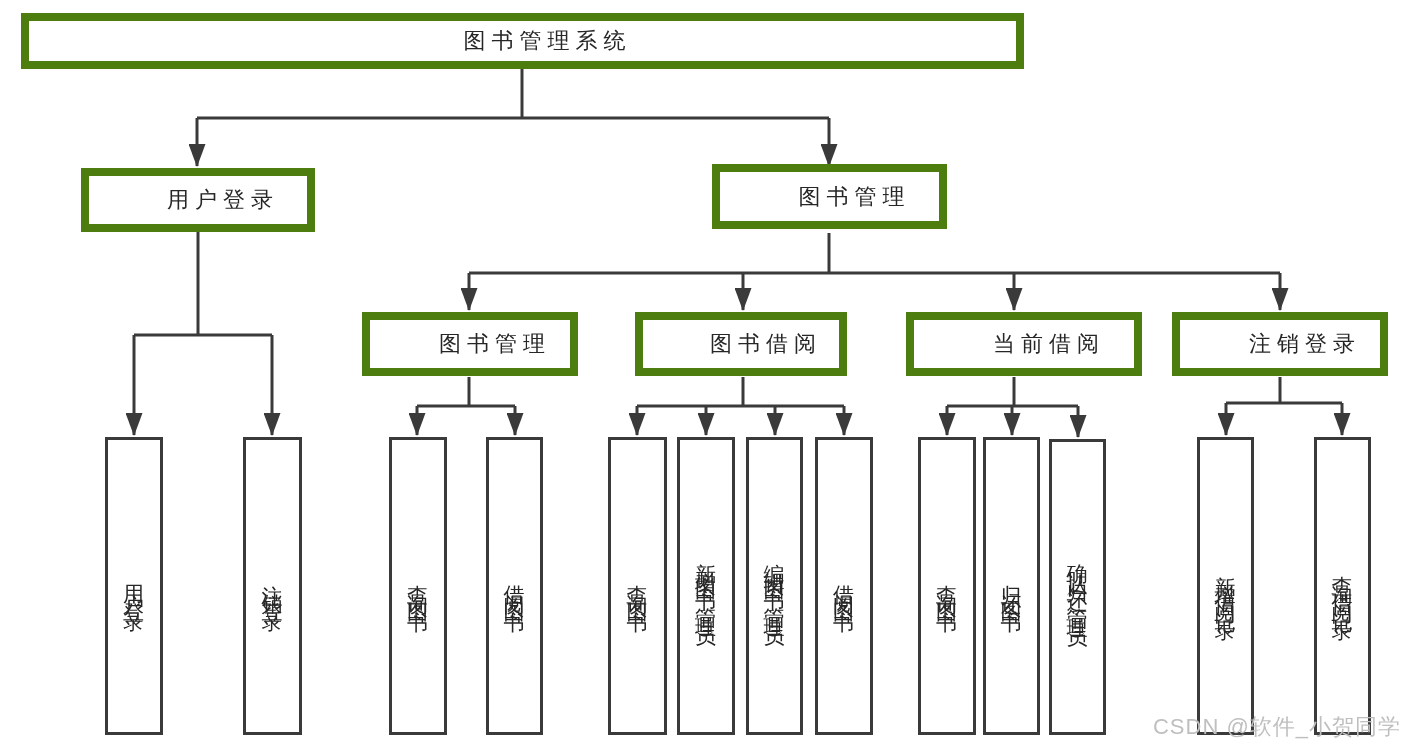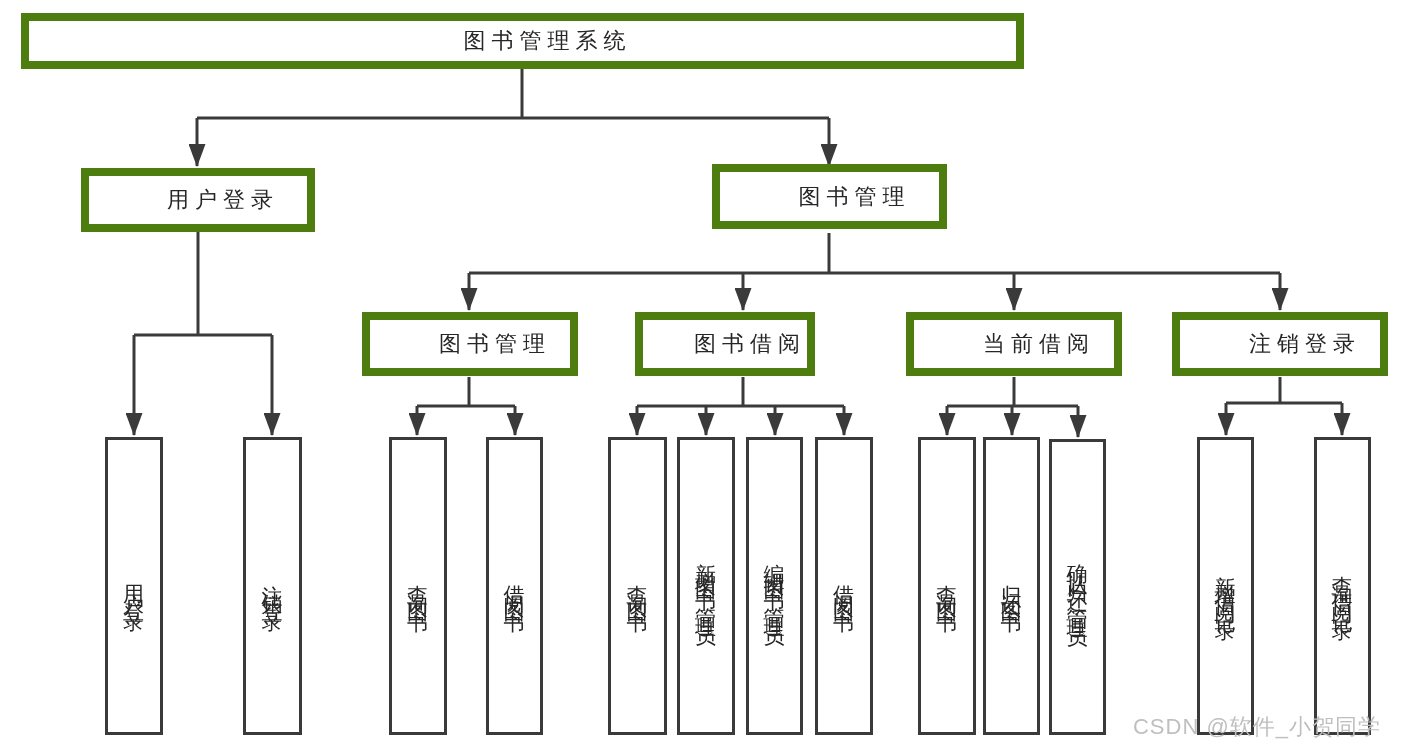--- a/index.html
+++ b/index.html
@@ -35,21 +35,21 @@
   .vnode span{
     writing-mode:vertical-rl;
     text-orientation:mixed;
     font-size:21px;
     letter-spacing:9px;
     line-height:1;
     white-space:nowrap;
   }
   .watermark{
     position:absolute;
-    right:24px;bottom:5px;
+    right:4px;bottom:5px;
     font-size:22px;
     color:#bfbfbf;
     letter-spacing:1px;
     white-space:nowrap;
     margin-left:32px;
   }
 </style>
 </head>
 <body>
 
@@ -104,22 +104,22 @@
       <path d="M1342 403 V435" marker-end="url(#arrow)"></path>
     </g>
   </svg>
 
   <div class="node" style="left:21px;top:13px;width:1003px;height:56px">图书管理系统</div>
 
   <div class="node" style="left:81px;top:168px;width:234px;height:64px">用户登录</div>
   <div class="node" style="left:712px;top:164px;width:235px;height:65px">图书管理</div>
 
   <div class="node" style="left:362px;top:312px;width:216px;height:64px">图书管理</div>
-  <div class="node" style="left:635px;top:312px;width:180px;height:64px">图书借阅</div>
-  <div class="node" style="left:906px;top:312px;width:216px;height:64px">当前借阅</div>
+  <div class="node" style="left:635px;top:312px;width:212px;height:64px">图书借阅</div>
+  <div class="node" style="left:906px;top:312px;width:236px;height:64px">当前借阅</div>
   <div class="node" style="left:1172px;top:312px;width:216px;height:64px">注销登录</div>
 
   <div class="vnode" style="left:105px;top:437px;width:58px;height:298px">
     <span>用户登录</span>
   </div>
   <div class="vnode" style="left:243px;top:437px;width:59px;height:298px">
     <span>注销登录</span>
   </div>
 
   <div class="vnode" style="left:389px;top:437px;width:58px;height:298px">

